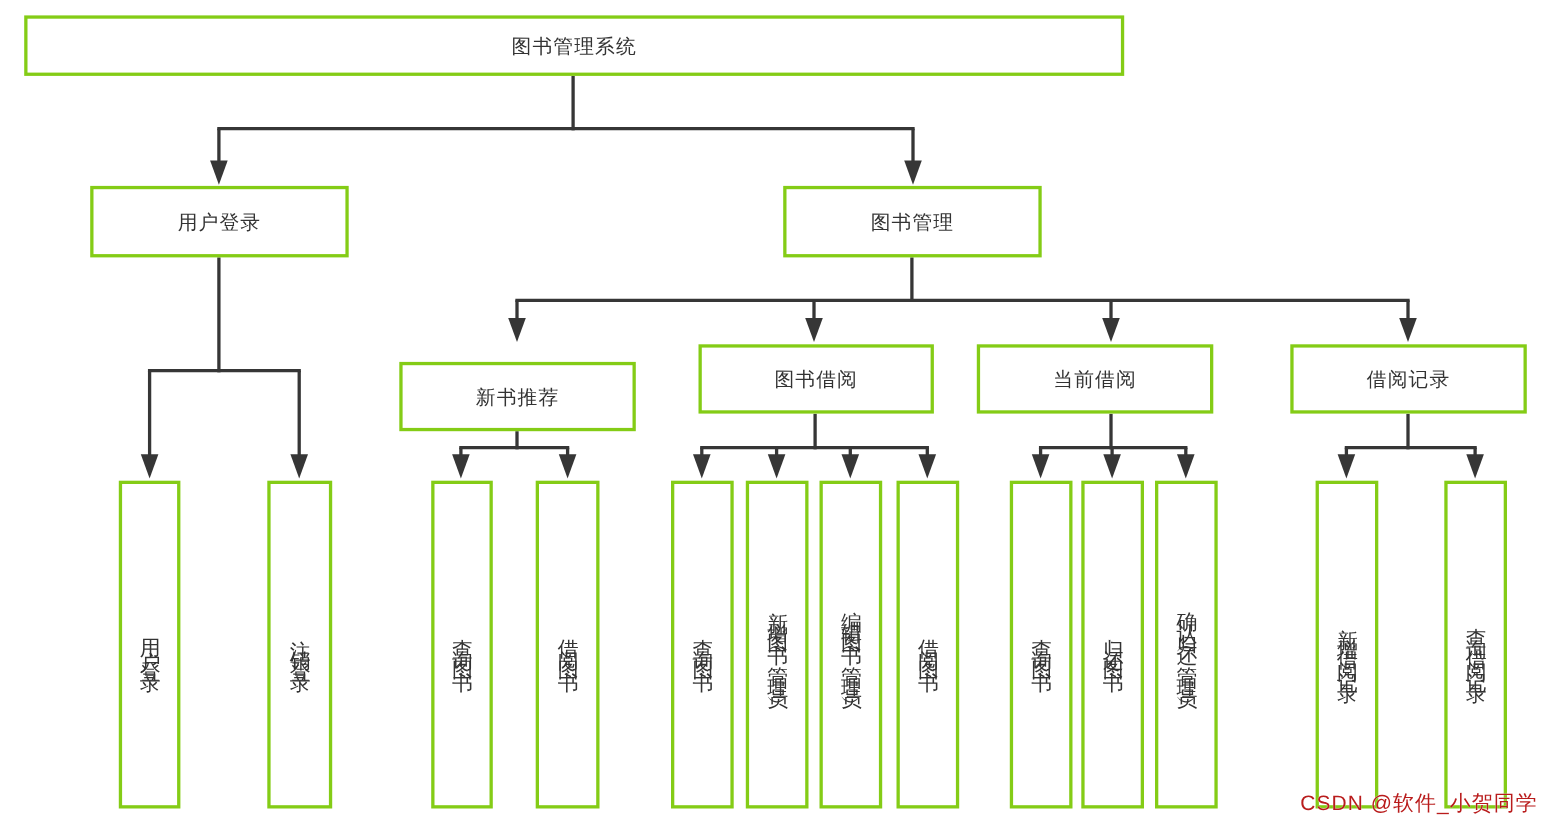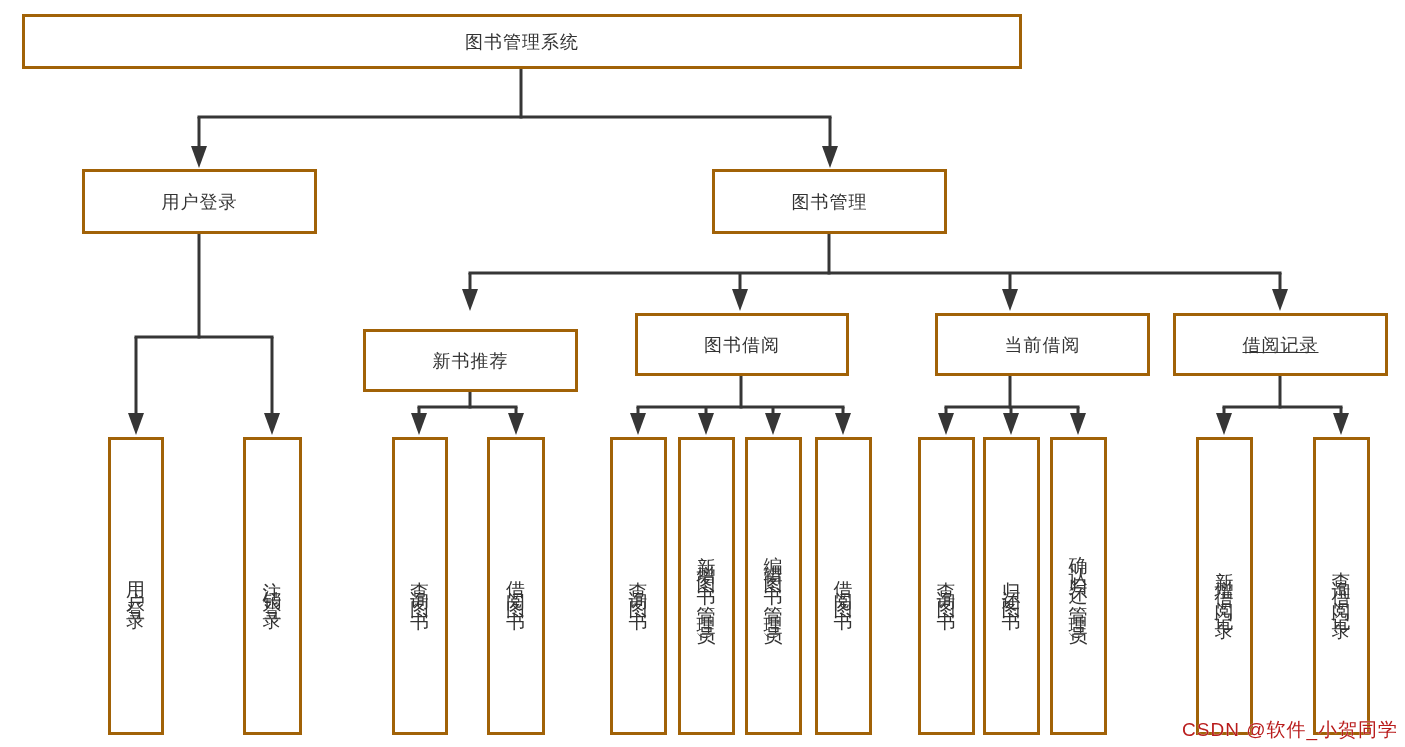--- a/index.html
+++ b/index.html
@@ -13,21 +13,21 @@
   }
   #connector-layer {
     position: absolute;
     left: 0; top: 0;
     width: 1405px; height: 747px;
   }
   .box {
     position: absolute;
     box-sizing: border-box;
     background: #ffffff;
-    border: 3px solid #a16207;
+    border: 3px solid #84cc16;
     color: #333333;
     display: flex;
     align-items: center;
     justify-content: center;
     font-size: 18px;
     letter-spacing: 1px;
     z-index: 2;
   }
   .leaf .vtext {
     writing-mode: vertical-rl;
@@ -142,24 +142,24 @@
   <div class="box" style="left:712px;top:169px;width:235px;height:65px;align-items:center;">
     <span>图书管理</span>
   </div>
 
   <div class="box" style="left:363px;top:313px;width:215px;height:63px;margin-top:16px;">
     <span>新书推荐</span>
   </div>
   <div class="box" style="left:635px;top:313px;width:214px;height:63px;justify-content:center;">
     <span>图书借阅</span>
   </div>
-  <div class="box" style="left:935px;top:313px;width:215px;height:63px;">
+  <div class="box" style="left:888px;top:313px;width:215px;height:63px;">
     <span>当前借阅</span>
   </div>
-  <div class="box" style="left:1173px;top:313px;width:215px;height:63px;text-decoration:underline;">
+  <div class="box" style="left:1173px;top:313px;width:215px;height:63px;">
     <span>借阅记录</span>
   </div>
 
   <div class="box leaf" style="left:108px;top:437px;width:56px;height:298px;">
     <span class="vtext">用户登录</span>
   </div>
   <div class="box leaf" style="left:243px;top:437px;width:59px;height:298px;">
     <span class="vtext">注销登录</span>
   </div>
 

